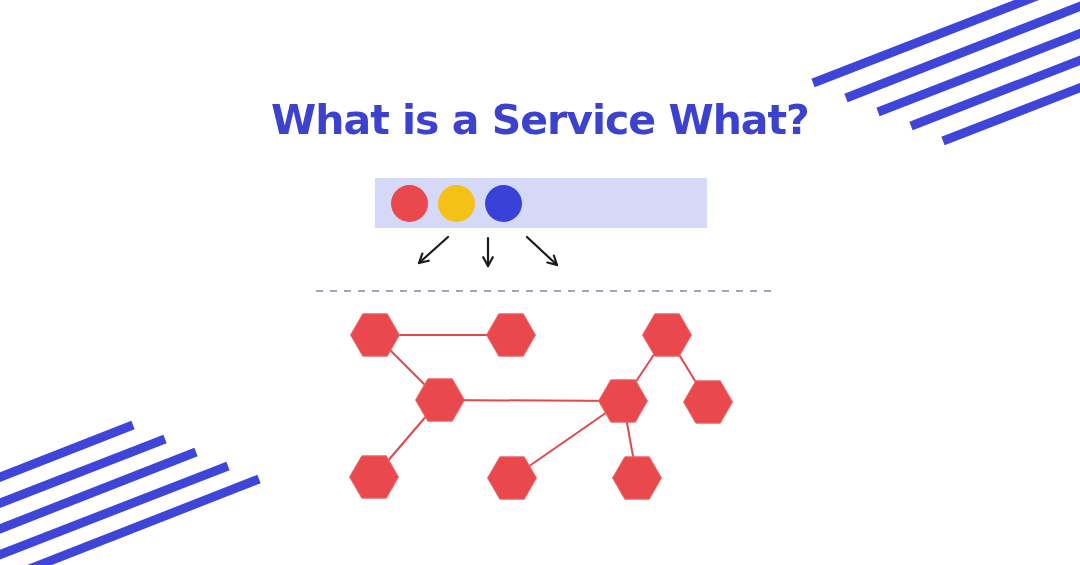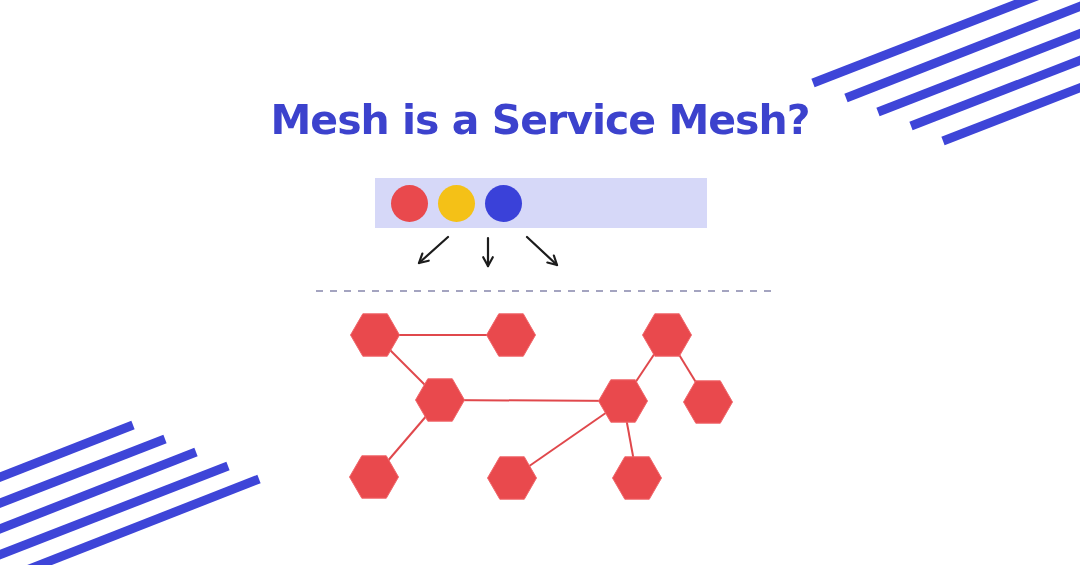--- a/index.html
+++ b/index.html
@@ -70,19 +70,19 @@
       <polygon points="399.5,335.0 387.3,356.2 362.8,356.2 350.5,335.0 362.8,313.8 387.3,313.8" fill="#e9494d" stroke="#f0686c" stroke-width="1"></polygon>
       <polygon points="535.5,335.0 523.3,356.2 498.8,356.2 486.5,335.0 498.8,313.8 523.3,313.8" fill="#e9494d" stroke="#f0686c" stroke-width="1"></polygon>
       <polygon points="691.5,335.0 679.3,356.2 654.8,356.2 642.5,335.0 654.8,313.8 679.3,313.8" fill="#e9494d" stroke="#f0686c" stroke-width="1"></polygon>
       <polygon points="464.5,400.0 452.3,421.2 427.8,421.2 415.5,400.0 427.8,378.8 452.3,378.8" fill="#e9494d" stroke="#f0686c" stroke-width="1"></polygon>
       <polygon points="647.5,401.0 635.3,422.2 610.8,422.2 598.5,401.0 610.8,379.8 635.3,379.8" fill="#e9494d" stroke="#f0686c" stroke-width="1"></polygon>
       <polygon points="732.5,402.0 720.3,423.2 695.8,423.2 683.5,402.0 695.8,380.8 720.3,380.8" fill="#e9494d" stroke="#f0686c" stroke-width="1"></polygon>
       <polygon points="398.5,477.0 386.3,498.2 361.8,498.2 349.5,477.0 361.8,455.8 386.3,455.8" fill="#e9494d" stroke="#f0686c" stroke-width="1"></polygon>
       <polygon points="536.5,478.0 524.3,499.2 499.8,499.2 487.5,478.0 499.8,456.8 524.3,456.8" fill="#e9494d" stroke="#f0686c" stroke-width="1"></polygon>
       <polygon points="661.5,478.0 649.3,499.2 624.8,499.2 612.5,478.0 624.8,456.8 649.3,456.8" fill="#e9494d" stroke="#f0686c" stroke-width="1"></polygon>
     </svg>
-  <h1 id="title" style="color: rgb(60, 66, 205);">Mesh is a Service Mesh?</h1>
+  <h1 id="title" style="color: rgb(60, 66, 205);">What is a Service What?</h1>
   <div id="bar" style="background: rgb(214, 216, 248);">
       <span class="dot" style="background: rgb(233, 73, 77);"></span>
       <span class="dot" style="background: rgb(244, 193, 23);"></span>
       <span class="dot" style="background: rgb(58, 65, 217);"></span>
     </div>
 </div>
 
 </body></html>

